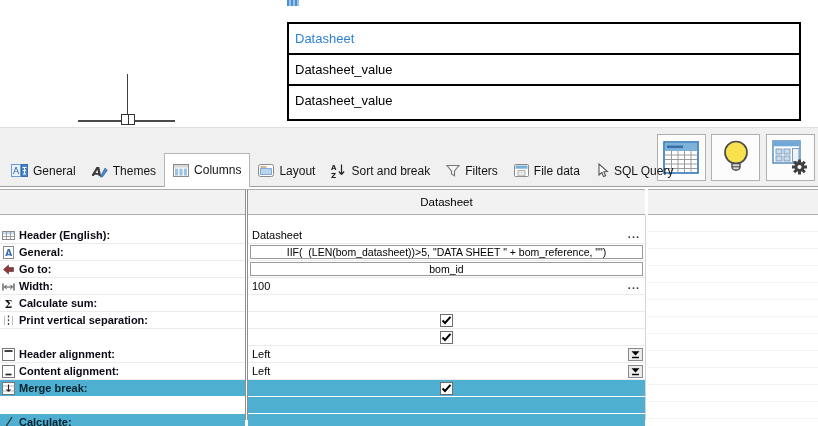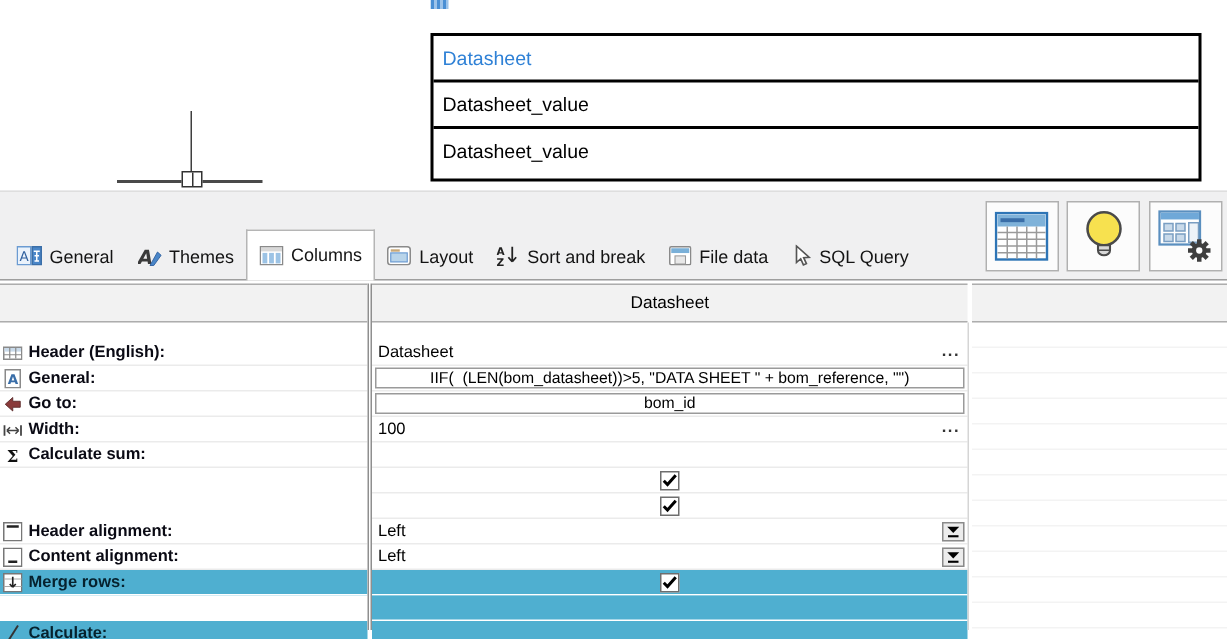--- a/index.html
+++ b/index.html
@@ -124,20 +124,28 @@
           <svg width="15" height="15">
             <text x="0" y="6.8" font-size="7" font-weight="bold" fill="#222" font-family="DejaVu Sans, sans-serif">A</text>
             <text x="0" y="14.5" font-size="7" font-weight="bold" fill="#222" font-family="DejaVu Sans, sans-serif">Z</text>
             <path d="M10.5 1.5 v10 M10.5 11.5 l-2.6,-3 M10.5 11.5 l2.6,-3" stroke="#222" stroke-width="1.2" fill="none"></path>
           </svg>
         </span>
         <span>Sort and break</span>
       </div>
       <div class="tab">
         <span class="tabicon">
+          <svg width="14" height="13">
+            <path d="M1 1.5 h12 l-4.5 5.5 v4.8 l-3 -1.8 v-3 Z" fill="#f5f5f5" stroke="#777" stroke-width="1.1"></path>
+          </svg>
+        </span>
+        <span>Filters</span>
+      </div>
+      <div class="tab">
+        <span class="tabicon">
           <svg width="15" height="13">
             <rect x="0.5" y="0.5" width="14" height="12" rx="1" fill="#fff" stroke="#8a8a8a"></rect>
             <rect x="1.5" y="1.5" width="12" height="3.2" fill="#7ab0d8"></rect>
             <rect x="4" y="6.6" width="7" height="5.4" fill="#e8e8e8" stroke="#999" stroke-width="0.7"></rect>
           </svg>
         </span>
         <span>File data</span>
       </div>
       <div class="tab">
         <span class="tabicon">
@@ -263,20 +271,29 @@
           <span class="picon">
             <svg width="13" height="13">
               <text x="2.5" y="11" font-size="11" font-weight="bold" fill="#111" font-family="DejaVu Serif, serif">Σ</text>
             </svg>
           </span>
           <span>Calculate sum:</span>
         </div>
         <div class="pvalue"></div>
       </div>
       <div class="prow" style="top: 85px;">
+        <div class="plabel">
+          <span class="picon">
+            <svg width="13" height="13">
+              <path d="M2.5 2 v9 M10.5 2 v9" stroke="#bdbdbd" stroke-width="1"></path>
+              <path d="M6.5 1.5 v2 M6.5 5.2 v2 M6.5 9 v2" stroke="#444" stroke-width="1.3"></path>
+            </svg>
+          </span>
+          <span>Print vertical separation:</span>
+        </div>
         <div class="pvalue">
           <div class="cb">
             <svg width="11" height="11" viewBox="0 0 11 11">
               <polyline points="1.5,5.5 4,8 9.5,1.8" fill="none" stroke="#000" stroke-width="2"></polyline>
             </svg>
           </div>
         </div>
       </div>
       <div class="prow" style="top: 102px;">
         <div class="pvalue">
@@ -329,21 +346,21 @@
       </div>
       <div class="prow hl" style="top: 153px;">
         <div class="plabel">
           <span class="picon">
             <svg width="13" height="13">
               <rect x="0.5" y="0.5" width="12" height="12" fill="#fff" stroke="#777"></rect>
               <path d="M0.5 4 h12 M0.5 9 h12" stroke="#aaa" stroke-width="0.8"></path>
               <path d="M6.5 2.5 v7 M6.5 9.5 l-2,-2.2 M6.5 9.5 l2,-2.2" stroke="#222" stroke-width="1.1" fill="none"></path>
             </svg>
           </span>
-          <span>Merge rows:</span>
+          <span>Merge break:</span>
         </div>
         <div class="pvalue">
           <div class="cb">
             <svg width="11" height="11" viewBox="0 0 11 11">
               <polyline points="1.5,5.5 4,8 9.5,1.8" fill="none" stroke="#000" stroke-width="2"></polyline>
             </svg>
           </div>
         </div>
       </div>
       <div class="prow hl" style="top: 170px;">

